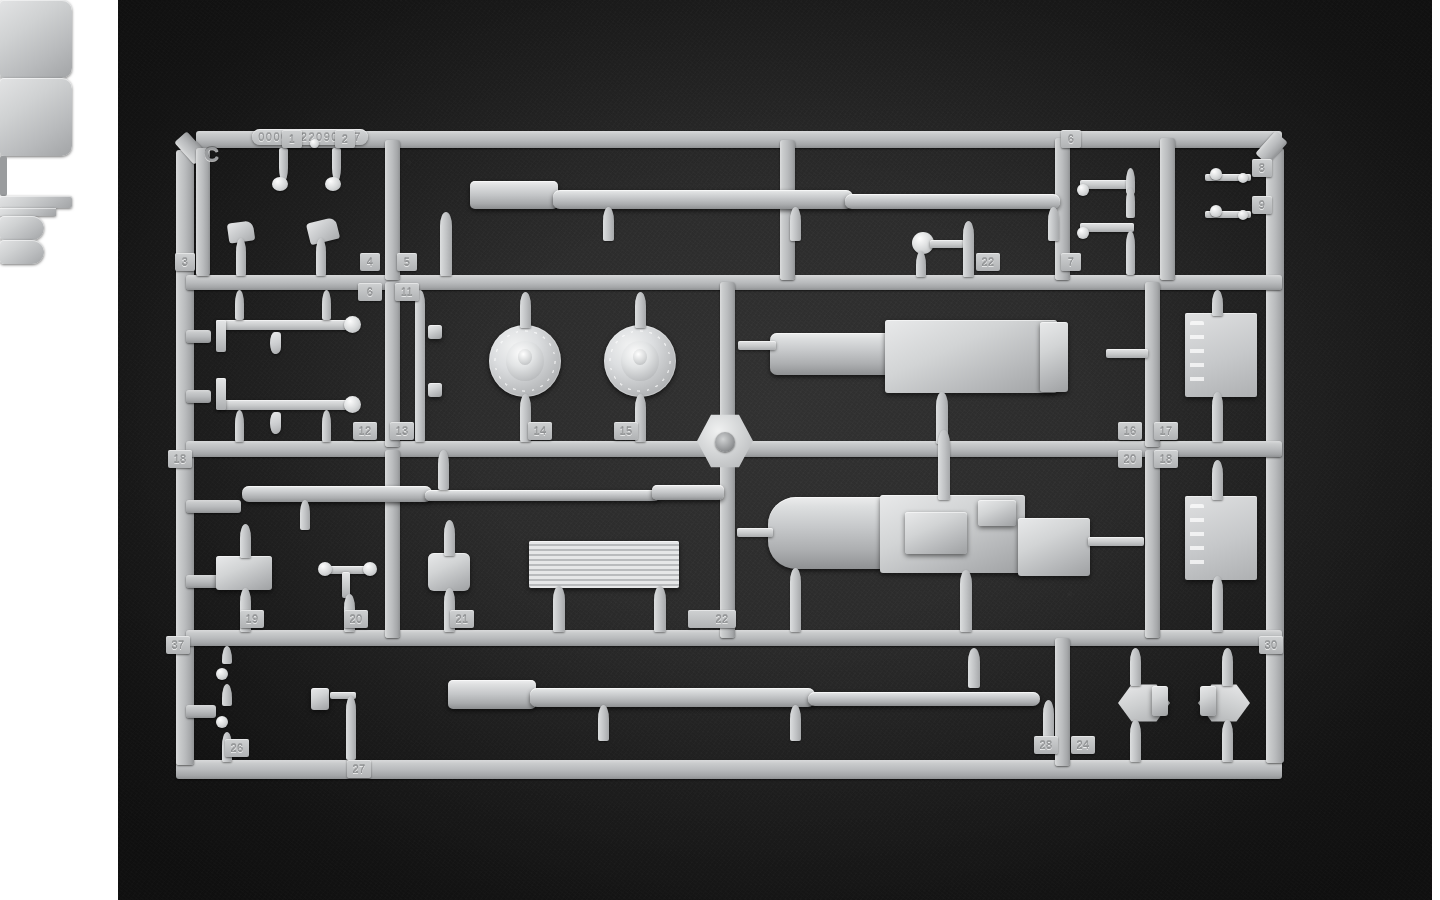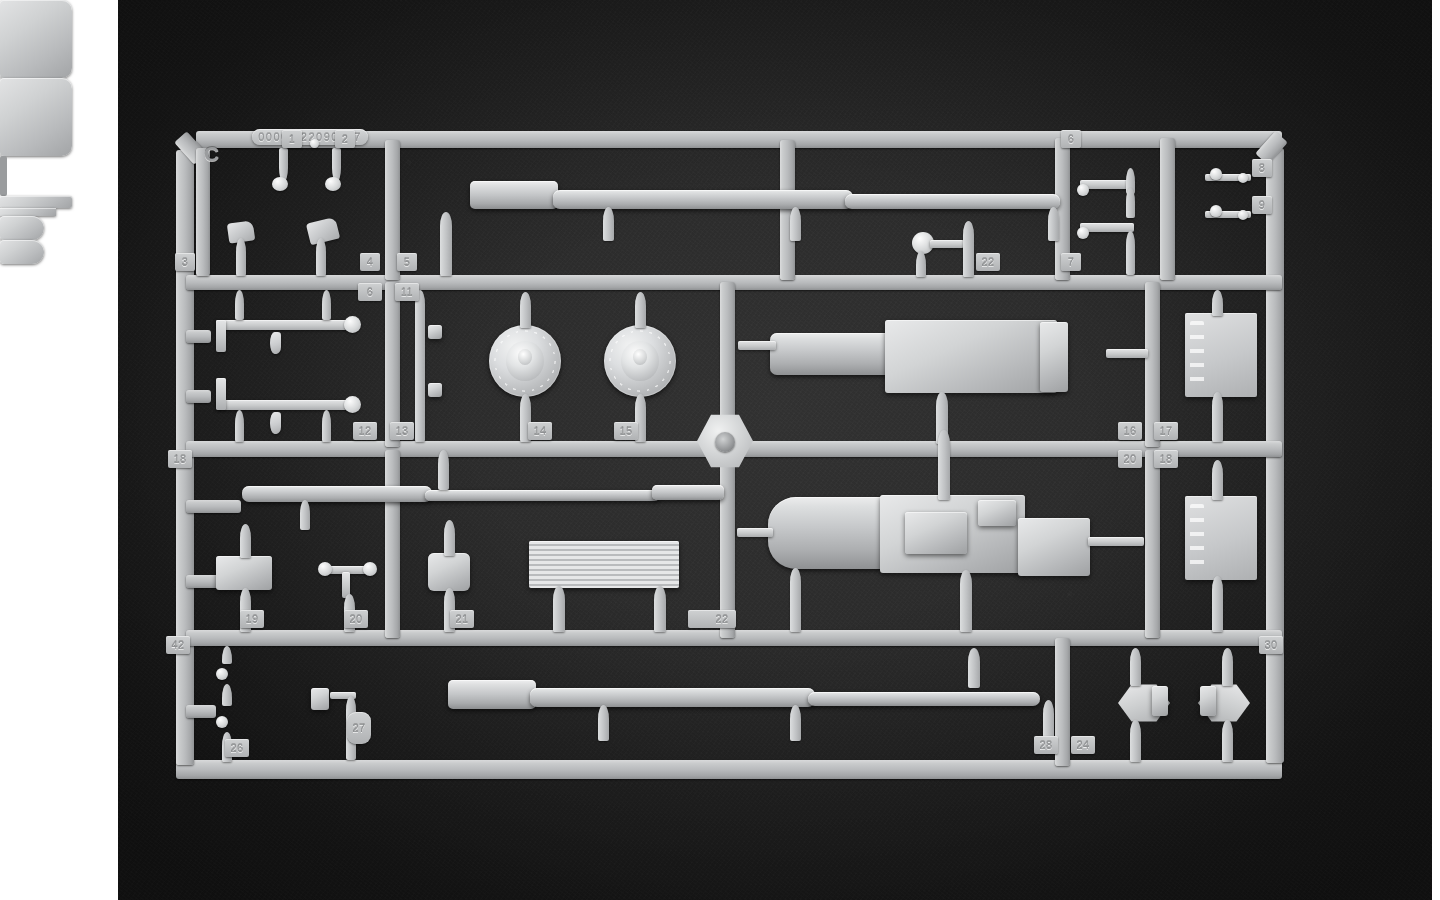--- a/index.html
+++ b/index.html
@@ -410,23 +410,23 @@
         <div class="tab" style="left: 614px; top: 422px; width: 24px; height: 18px;">15</div>
         <div class="tab" style="left: 1118px; top: 422px; width: 24px; height: 18px;">16</div>
         <div class="tab" style="left: 1154px; top: 422px; width: 24px; height: 18px;">17</div>
         <div class="tab" style="left: 168px; top: 450px; width: 24px; height: 18px;">18</div>
         <div class="tab" style="left: 240px; top: 610px; width: 24px; height: 18px;">19</div>
         <div class="tab" style="left: 344px; top: 610px; width: 24px; height: 18px;">20</div>
         <div class="tab" style="left: 450px; top: 610px; width: 24px; height: 18px;">21</div>
         <div class="tab" style="left: 688px; top: 610px; width: 28px; height: 18px; padding-left: 20px;">22</div>
         <div class="tab" style="left: 1118px; top: 450px; width: 24px; height: 18px;">20</div>
         <div class="tab" style="left: 1154px; top: 450px; width: 24px; height: 18px;">18</div>
-        <div class="tab" style="left: 166px; top: 636px; width: 24px; height: 18px;">42</div>
+        <div class="tab" style="left: 166px; top: 636px; width: 24px; height: 18px;">37</div>
         <div class="tab" style="left: 225px; top: 739px; width: 24px; height: 18px;">26</div>
-        <div class="tab" style="left: 347px; top: 712px; width: 24px; height: 32px; border-radius: 9px;">27</div>
+        <div class="tab" style="left: 347px; top: 760px; width: 24px; height: 18px;">27</div>
         <div class="tab" style="left: 1034px; top: 736px; width: 24px; height: 18px;">28</div>
         <div class="tab" style="left: 1071px; top: 736px; width: 24px; height: 18px;">24</div>
         <div class="tab" style="left: 1259px; top: 636px; width: 24px; height: 18px;">30</div>
         <div class="tab" style="left: 976px; top: 253px; width: 24px; height: 18px;">22</div>
       </div>
 
   </div>
 </div>
 
 </body></html>

